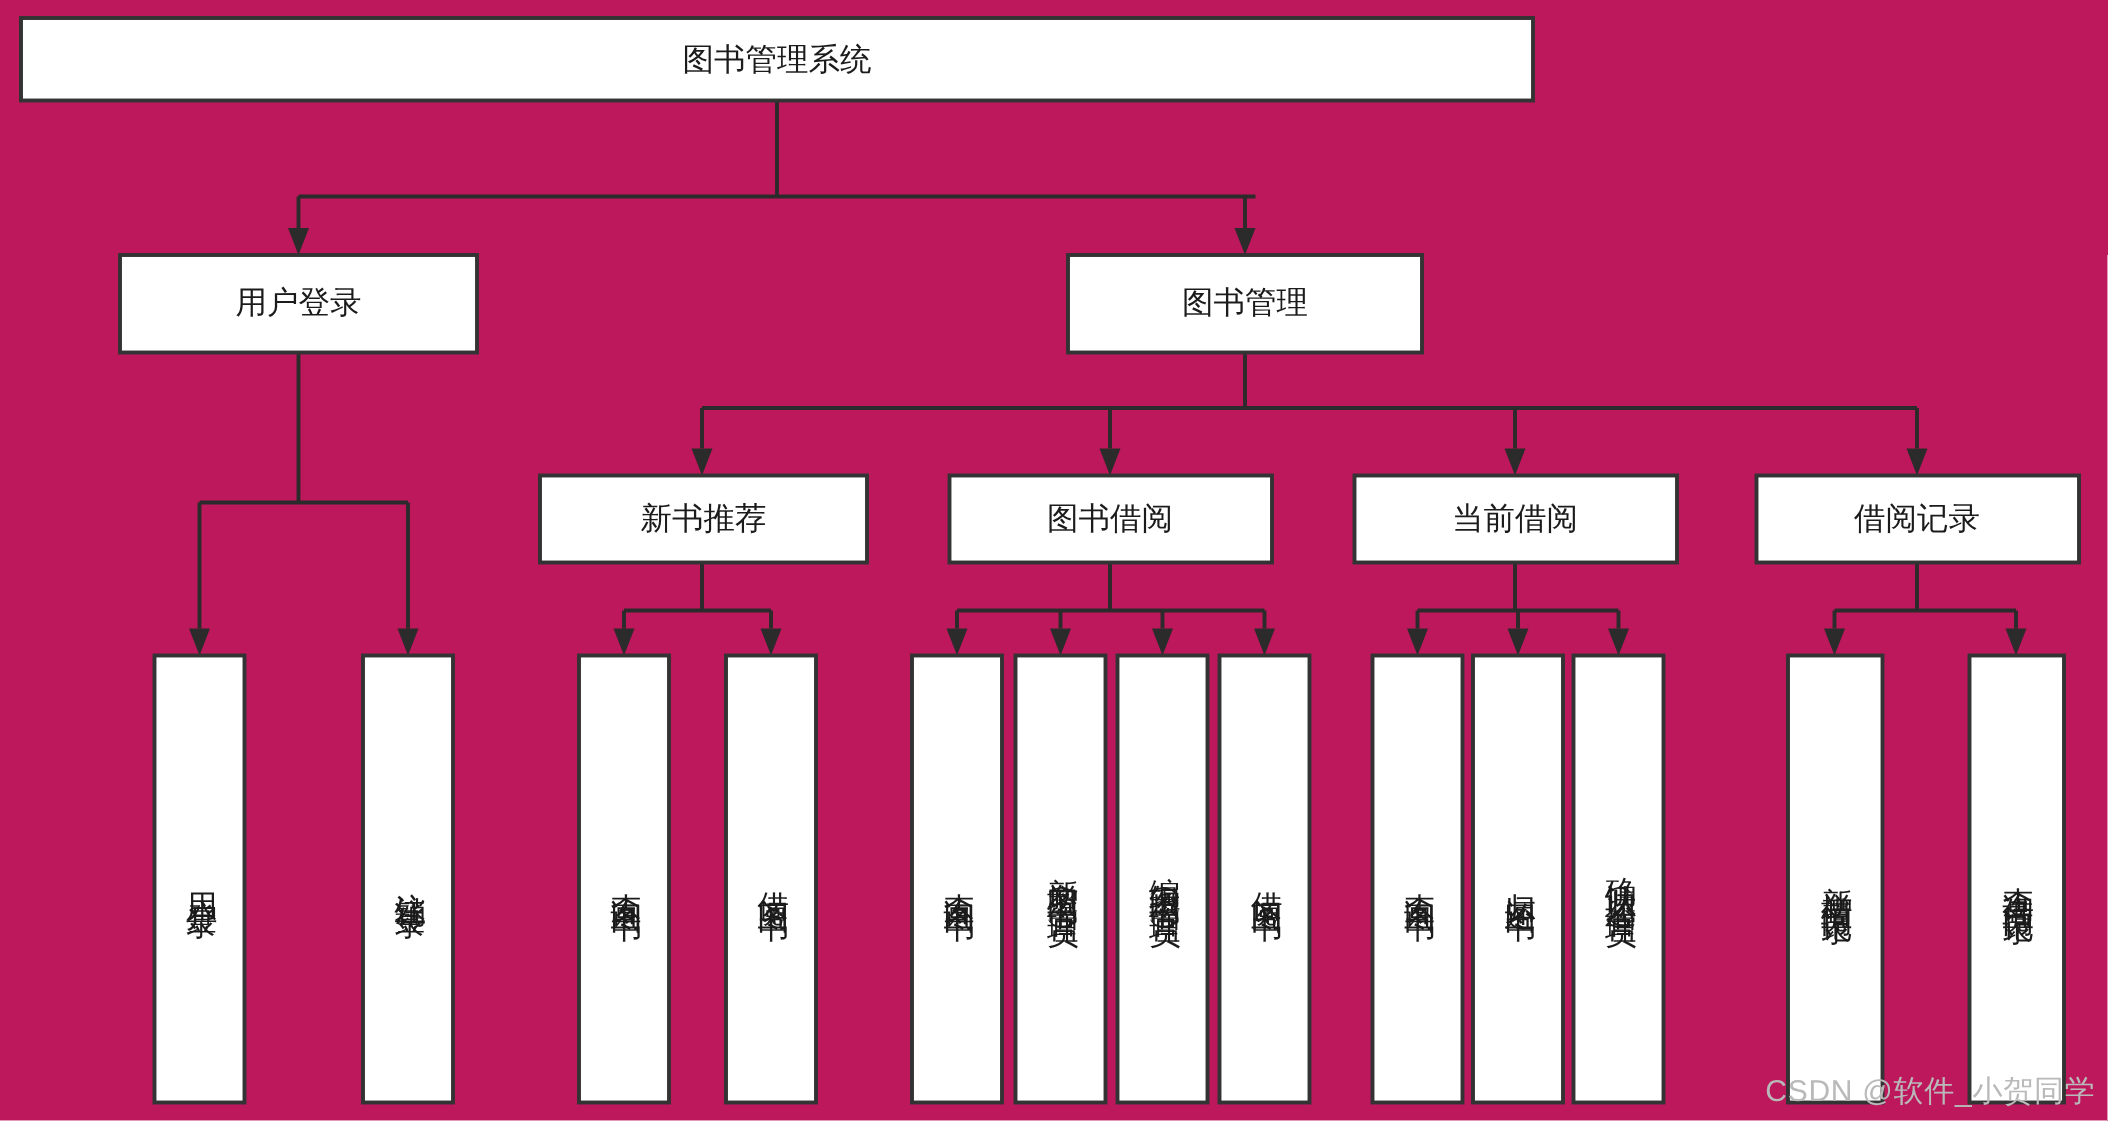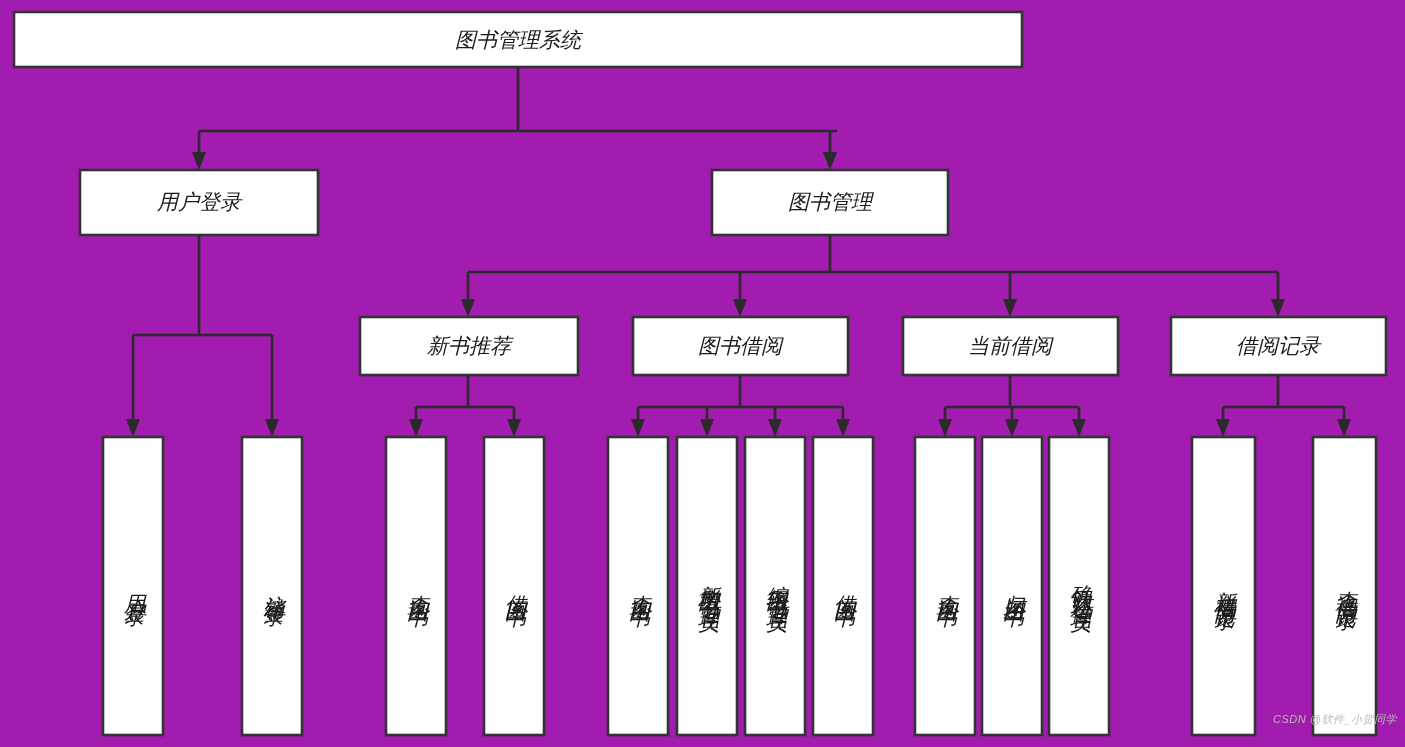--- a/index.html
+++ b/index.html
@@ -8,23 +8,22 @@
     padding: 0;
     background: #ffffff;
   }
   body {
     font-family: "Liberation Sans", "DejaVu Sans", sans-serif;
   }
   #diagram-root {
     position: relative;
     width: 1405px;
     height: 747px;
-    background: #a21caf;
+    background: #be185d;
     overflow: hidden;
-    font-style: italic;
   }
   svg.diagram-canvas {
     position: absolute;
     left: 0;
     top: 0;
     width: 1405px;
     height: 747px;
     display: block;
   }
   .node-box {
@@ -62,23 +61,23 @@
     fill: none;
     stroke-linecap: butt;
   }
   .edge-arrow {
     fill: #2b2b2b;
     stroke: none;
   }
   .watermark {
     position: absolute;
     right: 8px;
-    bottom: 20px;
-    font-family: "Liberation Sans", "DejaVu Sans", sans-serif;
-    font-size: 11px;
+    bottom: 6px;
+    font-family: "Liberation Sans", "DejaVu Sans", sans-serif;
+    font-size: 20px;
     color: #b9b9b9;
     letter-spacing: 0.5px;
     white-space: nowrap;
     user-select: none;
   }
 </style>
 </head>
 <body>
 
 <div id="diagram-root">

